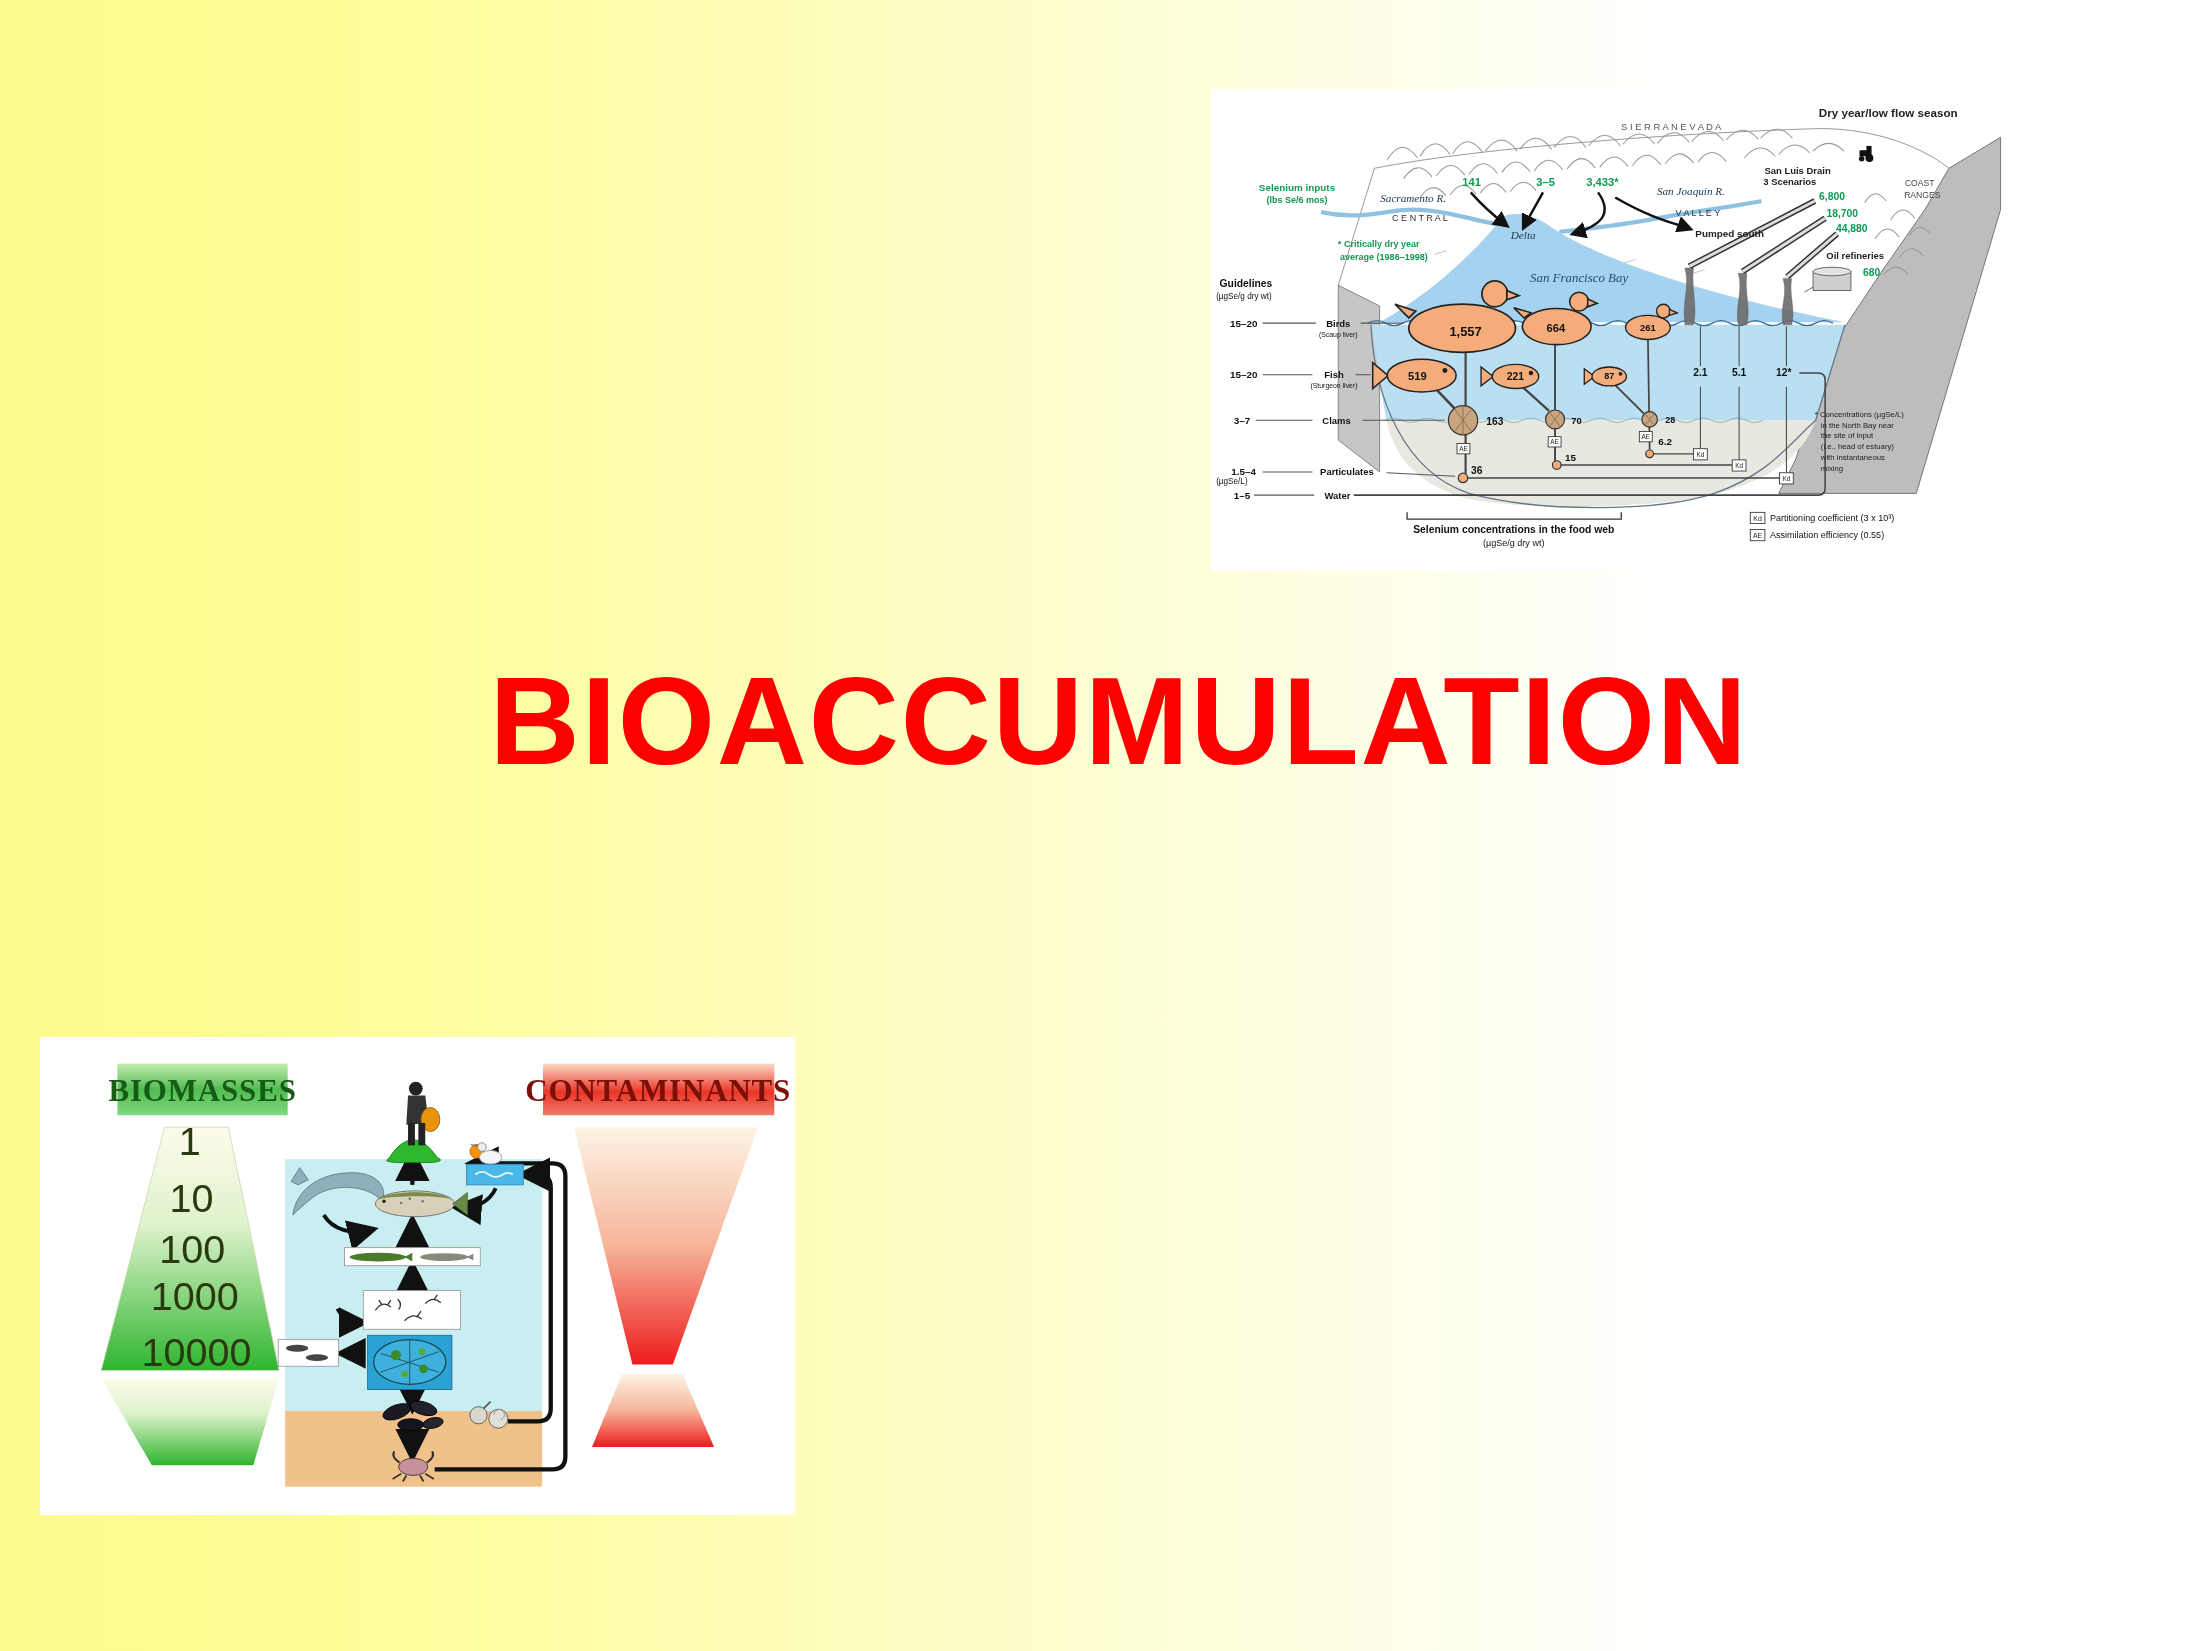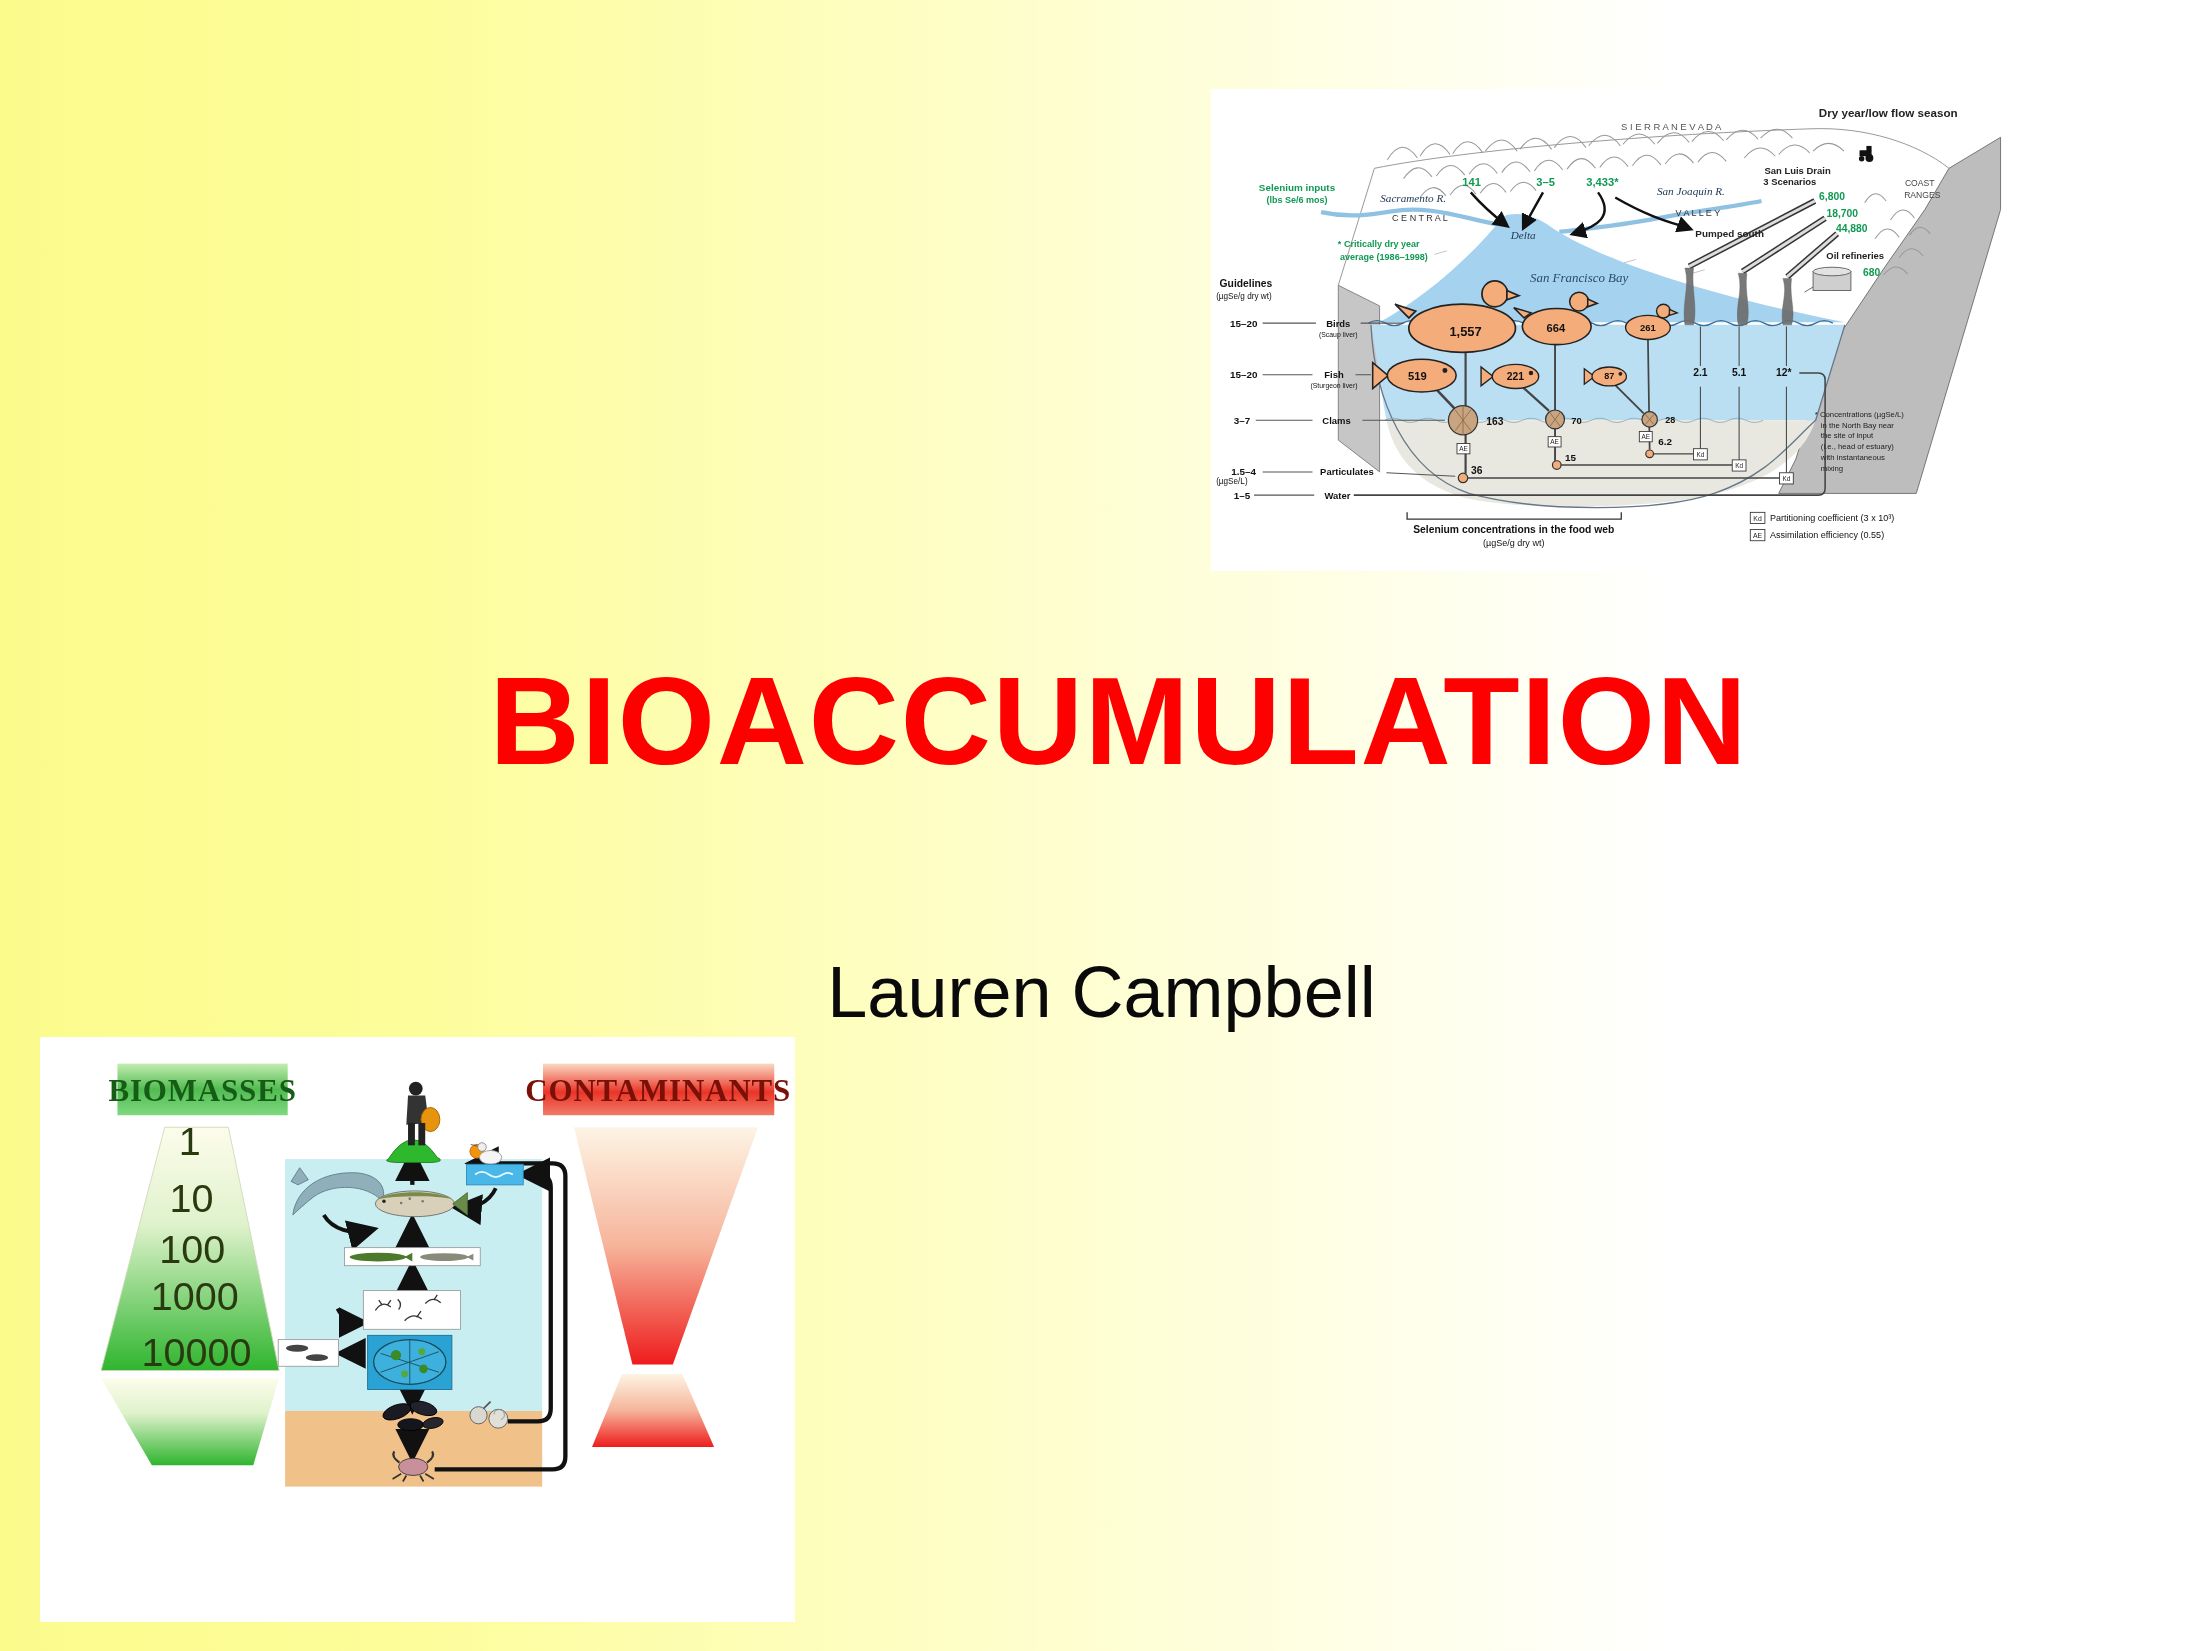--- a/index.html
+++ b/index.html
@@ -1,21 +1,21 @@
 <!DOCTYPE html>
 <html style="font-size:13.8px"><head>
 <meta charset="utf-8">
 <style>
   html,body{margin:0;padding:0;}
   body{width:2203px;height:1652px;font-family:"Liberation Sans",sans-serif;}
   .slide{position:relative;width:2203px;height:1652px;overflow:hidden;
          background:linear-gradient(90deg,#fbfb8c 0%,#fdfd9a 18%,#fefecf 48%,#ffffff 76%,#ffffff 100%);}
   .fig{position:absolute;background:#ffffff;}
   #selenium-fig{left:1211px;top:89px;width:830px;height:482px;}
-  #biomass-fig{left:40px;top:1037px;width:755px;height:585px;}
+  #biomass-fig{left:40px;top:1037px;width:755px;height:478px;}
   .page-title{position:absolute;left:0;right:0;top:652px;text-align:center;
               font-size:125px;font-weight:bold;letter-spacing:1.7px;color:#ff0000;line-height:1.1;padding-left:35px;}
   .author{position:absolute;left:0;right:0;top:953px;text-align:center;
           font-size:72px;color:#0a0a0a;line-height:1.1;}
   svg text{font-family:"Liberation Sans",sans-serif;}
   .ser{font-family:"Liberation Serif",serif;}
 </style>
 </head>
 <body>
 
@@ -325,21 +325,20 @@
       <text x="709" y="393.5">in the North Bay near</text>
       <text x="709" y="406">the site of input</text>
       <text x="709" y="418.5">(i.e., head of estuary)</text>
       <text x="709" y="431">with instantaneous</text>
       <text x="709" y="443.5">mixing</text>
     </g>
   </svg>
   </div>
 
   <div class="page-title">BIOACCUMULATION</div>
-  <div class="author">Lauren Campbell</div>
 
   <div class="fig" id="biomass-fig">
   <svg width="755" height="478" viewBox="0 0 878 556">
     <defs>
       <linearGradient id="gradGreen" x1="0" y1="0" x2="0" y2="1">
         <stop offset="0" stop-color="#fdfceb"></stop>
             <stop offset="0.4" stop-color="#dff2cc"></stop>
             <stop offset="1" stop-color="#2fb52f"></stop>
       </linearGradient>
       <linearGradient id="gradRed" x1="0" y1="0" x2="0" y2="1">

